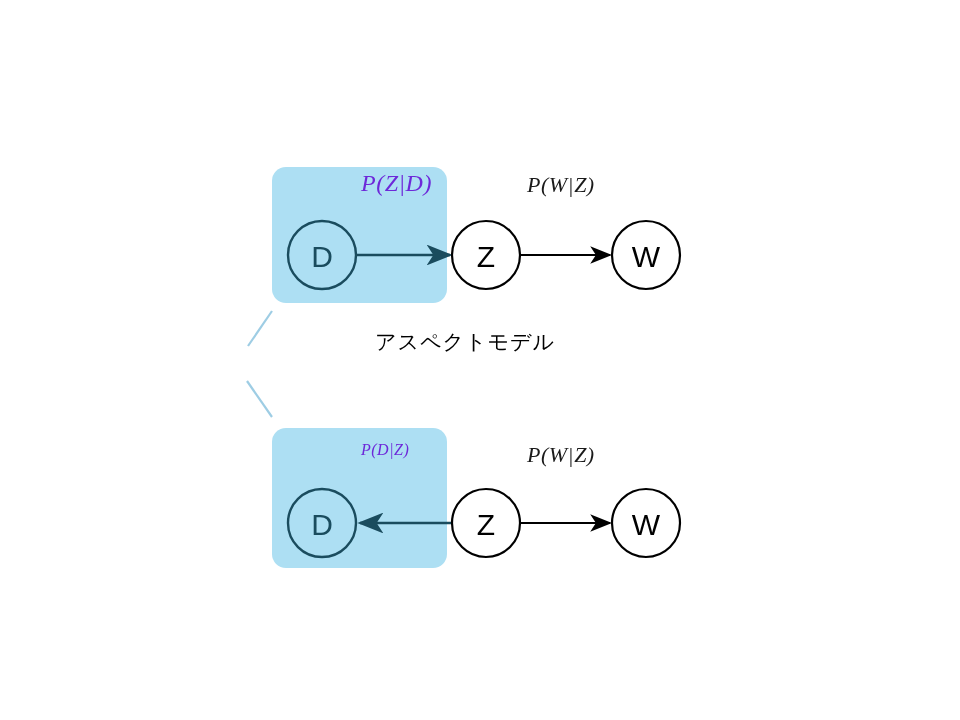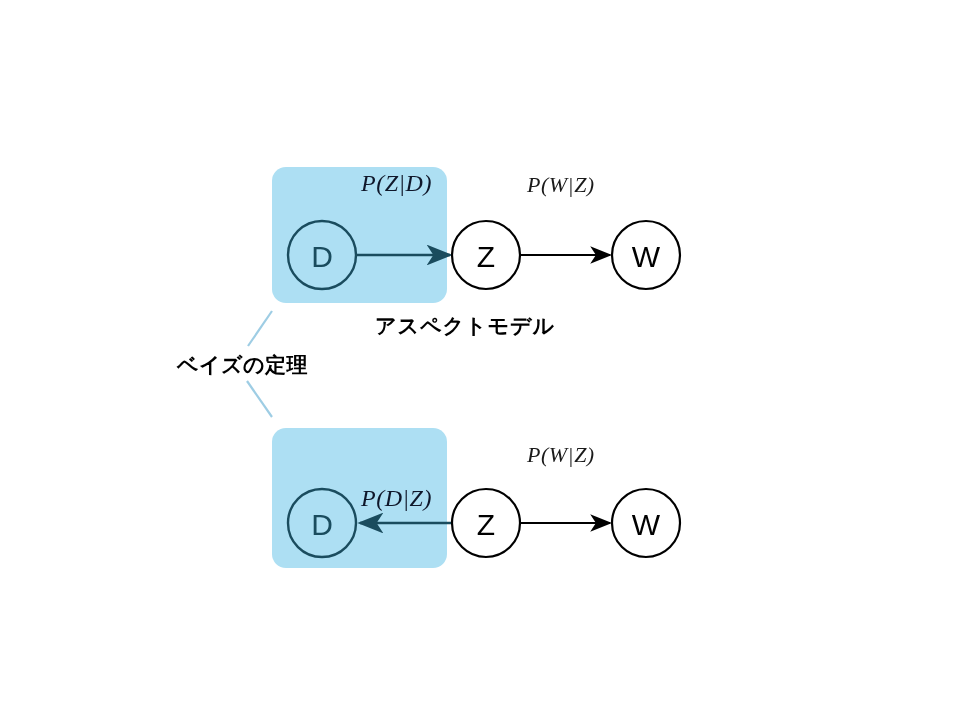--- a/index.html
+++ b/index.html
@@ -31,29 +31,30 @@
   .node-label.teal { fill: #1a4c5e; }
   .node-label.black { fill: #000000; }
 
   .math-label {
     position: absolute;
     font-family: "Liberation Serif", serif;
     font-style: italic;
     white-space: nowrap;
     letter-spacing: 0.5px;
   }
-  .math-label.teal { color: #0f172a; }
+  .math-label.teal { color: #6d28d9; }
   .math-label.black { color: #1a1a1a; text-align: center; }
 
   .jp-label {
     position: absolute;
     font-family: "Liberation Sans", sans-serif;
-    font-weight: bold;
+    font-weight: normal;
     color: #000000;
     white-space: nowrap;
+    margin-top: 16px;
   }
 </style>
 </head>
 <body>
 
 <div id="canvas">
 
   <svg class="svg-layer" viewBox="0 0 960 720">
     <defs>
       <marker id="arrow-teal" markerWidth="10" markerHeight="8" refX="9" refY="4" orient="auto" markerUnits="strokeWidth">
@@ -97,19 +98,18 @@
     <circle cx="646" cy="523" r="34" fill="#ffffff" stroke="#000000" stroke-width="2.2"></circle>
     <text class="node-label black" x="646" y="524">W</text>
   </svg>
 
   <div class="math-label teal" style="left: 361px; top: 170px; font-size: 24px;">P(Z|D)</div>
 
   <div class="math-label black" style="left: 527px; top: 172px; font-size: 22px;">P(W|Z)</div>
 
   <div class="jp-label" style="left: 375px; top: 312px; font-size: 21px; letter-spacing: 1px;">アスペクトモデル</div>
 
-  <div class="jp-label" style="left: 177px; top: 351px; font-size: 21px; letter-spacing: 0.5px;">ベイズの定理</div>
 
-  <div class="math-label teal" style="left: 361px; top: 441px; font-size: 24px; margin-top: 44px;">P(D|Z)</div>
+  <div class="math-label teal" style="left: 361px; top: 441px; font-size: 16px;">P(D|Z)</div>
 
   <div class="math-label black" style="left: 527px; top: 442px; font-size: 22px;">P(W|Z)</div>
 
 </div>
 
 </body></html>

